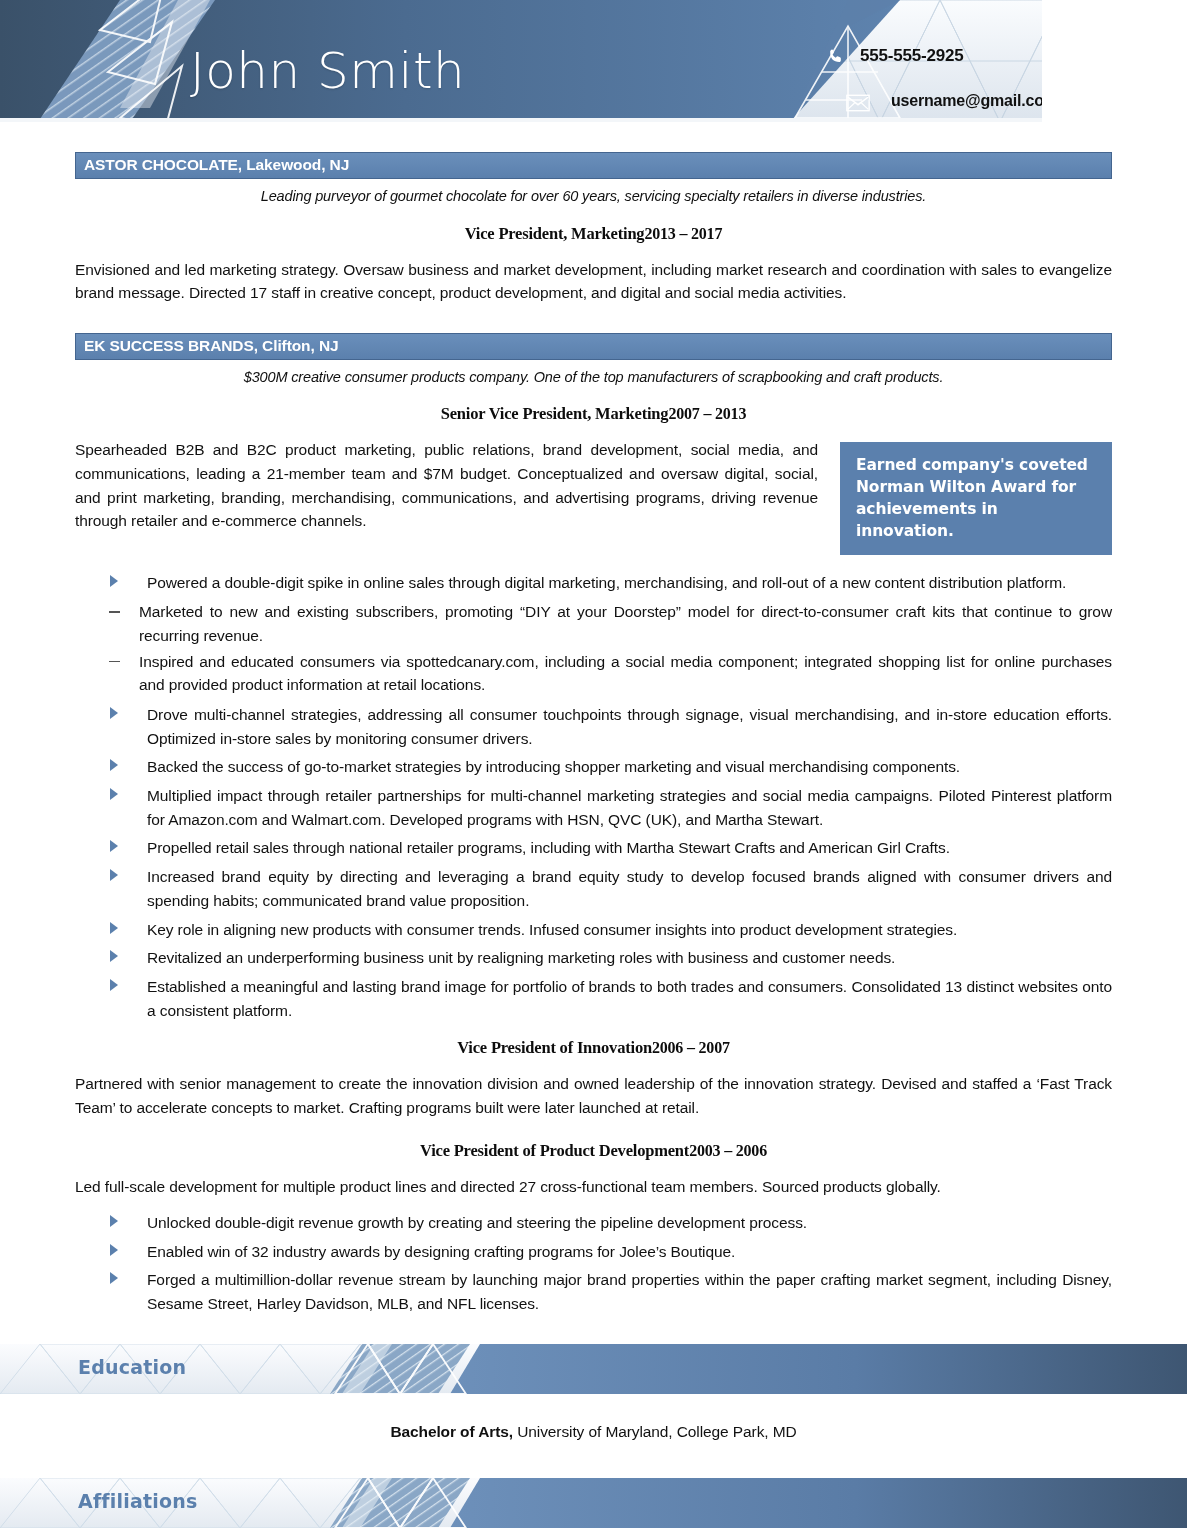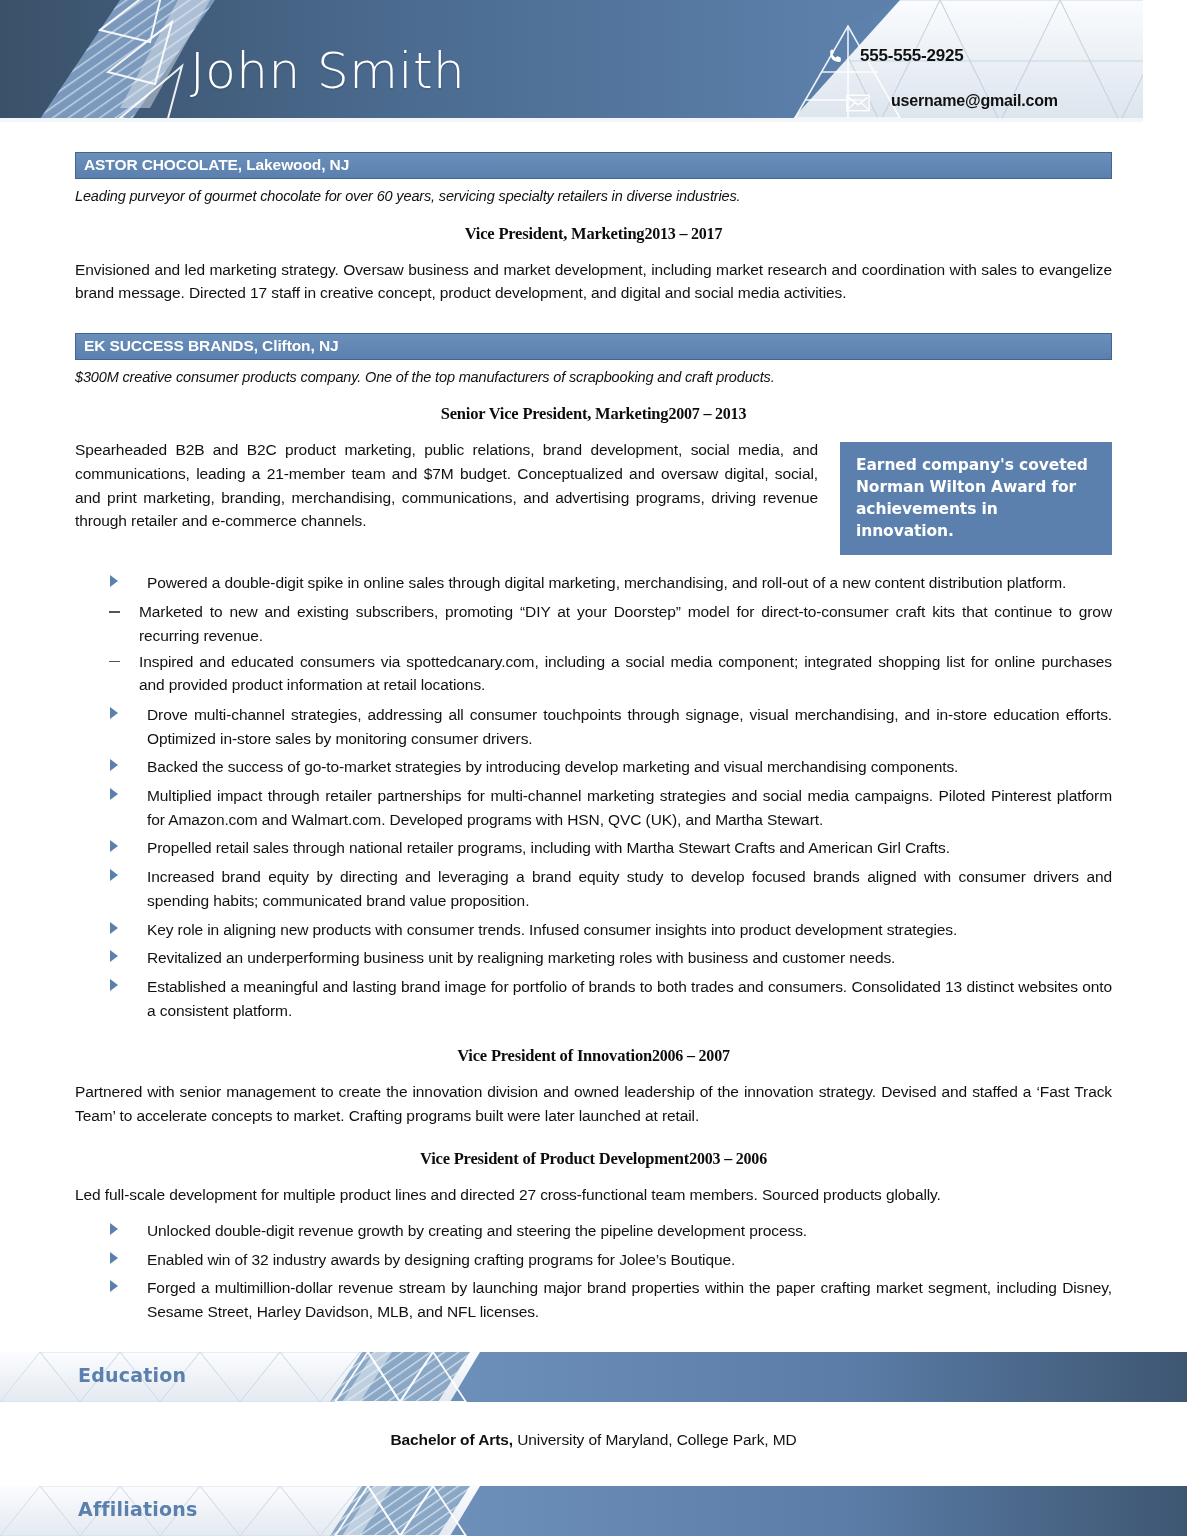--- a/index.html
+++ b/index.html
@@ -13,21 +13,21 @@
   body {
     font-family: "Liberation Sans", sans-serif;
     color: #1a1a1a;
     position: relative;
     overflow: hidden;
   }
 
   
   .header {
     position: relative;
-    width: 1143px;
+    width: 1042px;
     height: 122px;
     overflow: hidden;
     background: #0f766e;
   }
   .header-svg { position: absolute; inset: 0; width: 1187px; height: 122px; }
 
   .name-title {
     position: absolute;
     left: 190px;
     top: 46px;
@@ -81,20 +81,21 @@
     letter-spacing: -0.1px;
   }
 
   .company-desc {
     font-style: italic;
     font-size: 14.5px;
     margin-top: 9px;
     line-height: 1.2;
     color: #101010;
     letter-spacing: -0.15px;
+    text-align: center;
   }
 
   .job-row {
     display: flex;
     justify-content: center;
     align-items: baseline;
     margin-top: 18px;
     font-family: Liberation Serif, serif;
   }
   .job-title {
@@ -310,30 +311,30 @@
       <div class="job-summary">Spearheaded B2B and B2C product marketing, public relations, brand development, social media, and communications, leading a 21-member team and $7M budget. Conceptualized and oversaw digital, social, and print marketing, branding, merchandising, communications, and advertising programs, driving revenue through retailer and e-commerce channels.</div>
     </div>
 
     <ul class="bullets" id="svp-list">
         <li class="bullet"><span class="marker"></span><b>Powered a double-digit spike in online sales</b><span> through digital marketing, merchandising, and roll-out of a new content distribution platform.</span></li>
         <ul class="subbullets">
           <li class="subbullet"><span class="dash"></span><span>Marketed to new and existing subscribers, promoting “DIY at your Doorstep” model for direct-to-consumer craft kits that continue to grow recurring revenue.</span></li>
           <li class="subbullet"><span class="dash"></span><span>Inspired and educated consumers via spottedcanary.com, including a social media component; integrated shopping list for online purchases and provided product information at retail locations.</span></li>
         </ul>
         <li class="bullet"><span class="marker"></span><b>Drove multi-channel strategies, addressing all consumer touchpoints</b><span> through signage, visual merchandising, and in-store education efforts. Optimized in-store sales by monitoring consumer drivers.</span></li>
-        <li class="bullet"><span class="marker"></span><b>Backed the success of go-to-market strategies</b><span> by introducing develop marketing and visual merchandising components.</span></li>
+        <li class="bullet"><span class="marker"></span><b>Backed the success of go-to-market strategies</b><span> by introducing shopper marketing and visual merchandising components.</span></li>
         <li class="bullet"><span class="marker"></span><b>Multiplied impact through retailer partnerships</b><span> for multi-channel marketing strategies and social media campaigns. Piloted Pinterest platform for Amazon.com and Walmart.com. Developed programs with HSN, QVC (UK), and Martha Stewart.</span></li>
         <li class="bullet"><span class="marker"></span><b>Propelled retail sales through national retailer programs,</b><span> including with Martha Stewart Crafts and American Girl Crafts.</span></li>
         <li class="bullet"><span class="marker"></span><b>Increased brand equity</b><span> by directing and leveraging a brand equity study to develop focused brands aligned with consumer drivers and spending habits; communicated brand value proposition.</span></li>
         <li class="bullet"><span class="marker"></span><b>Key role in aligning new products with consumer trends.</b><span> Infused consumer insights into product development strategies.</span></li>
         <li class="bullet"><span class="marker"></span><b>Revitalized an underperforming business unit</b><span> by realigning marketing roles with business and customer needs.</span></li>
         <li class="bullet"><span class="marker"></span><b>Established a meaningful and lasting brand image for portfolio of brands to both trades and consumers.</b><span> Consolidated 13 distinct websites onto a consistent platform.</span></li>
       </ul>
 
-    <div class="job-row" style="margin-top:24px;">
+    <div class="job-row" style="margin-top:16px;">
       <div class="job-title">Vice President of Innovation</div>
       <div class="job-dates">2006 – 2007</div>
     </div>
     <div class="job-summary">Partnered with senior management to create the innovation division and owned leadership of the innovation strategy. Devised and staffed a ‘Fast Track Team’ to accelerate concepts to market. Crafting programs built were later launched at retail.</div>
 
     <div class="job-row" style="margin-top:22px;">
       <div class="job-title">Vice President of Product Development</div>
       <div class="job-dates">2003 – 2006</div>
     </div>
     <div class="job-summary">Led full-scale development for multiple product lines and directed 27 cross-functional team members. Sourced products globally.</div>

